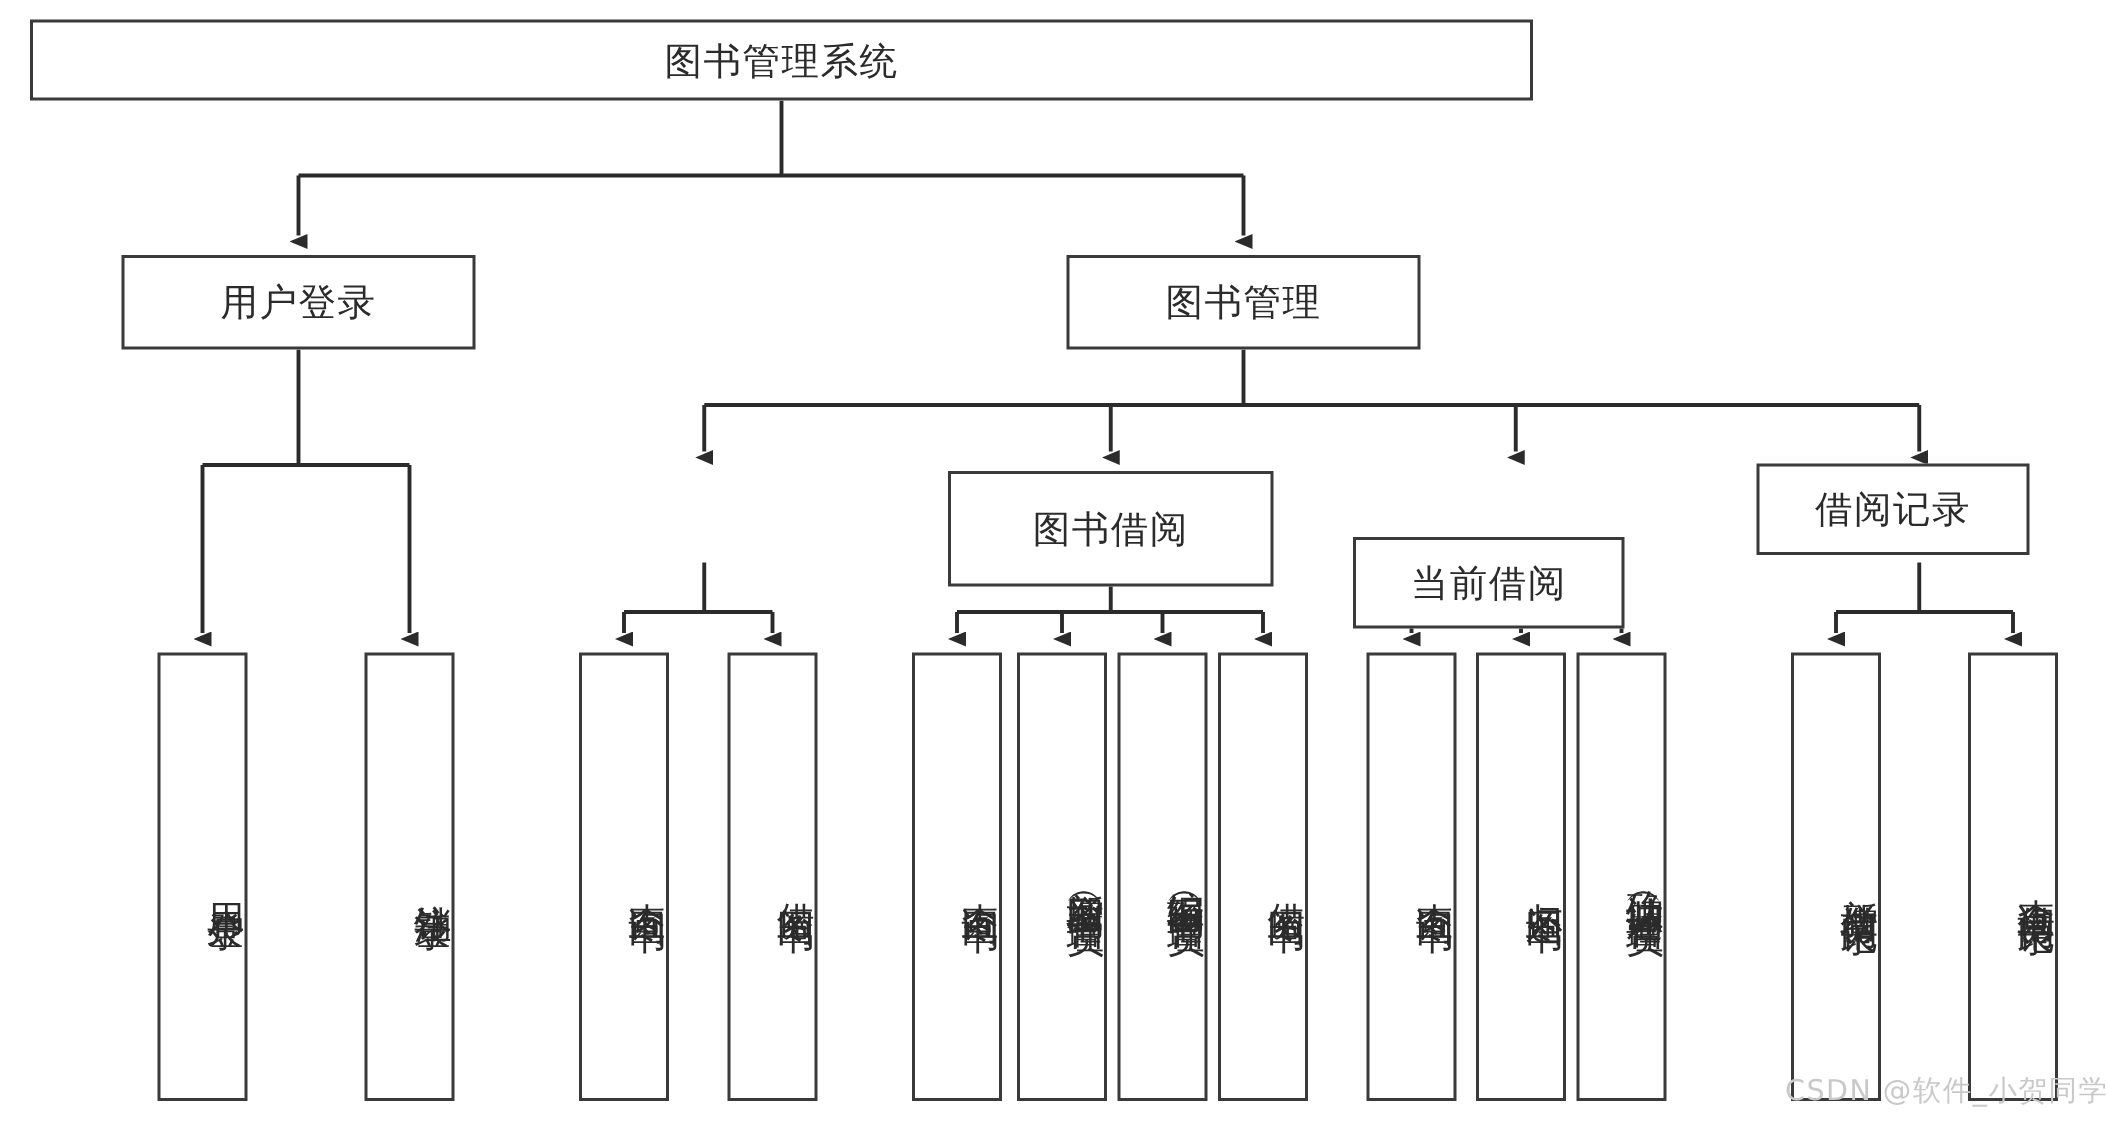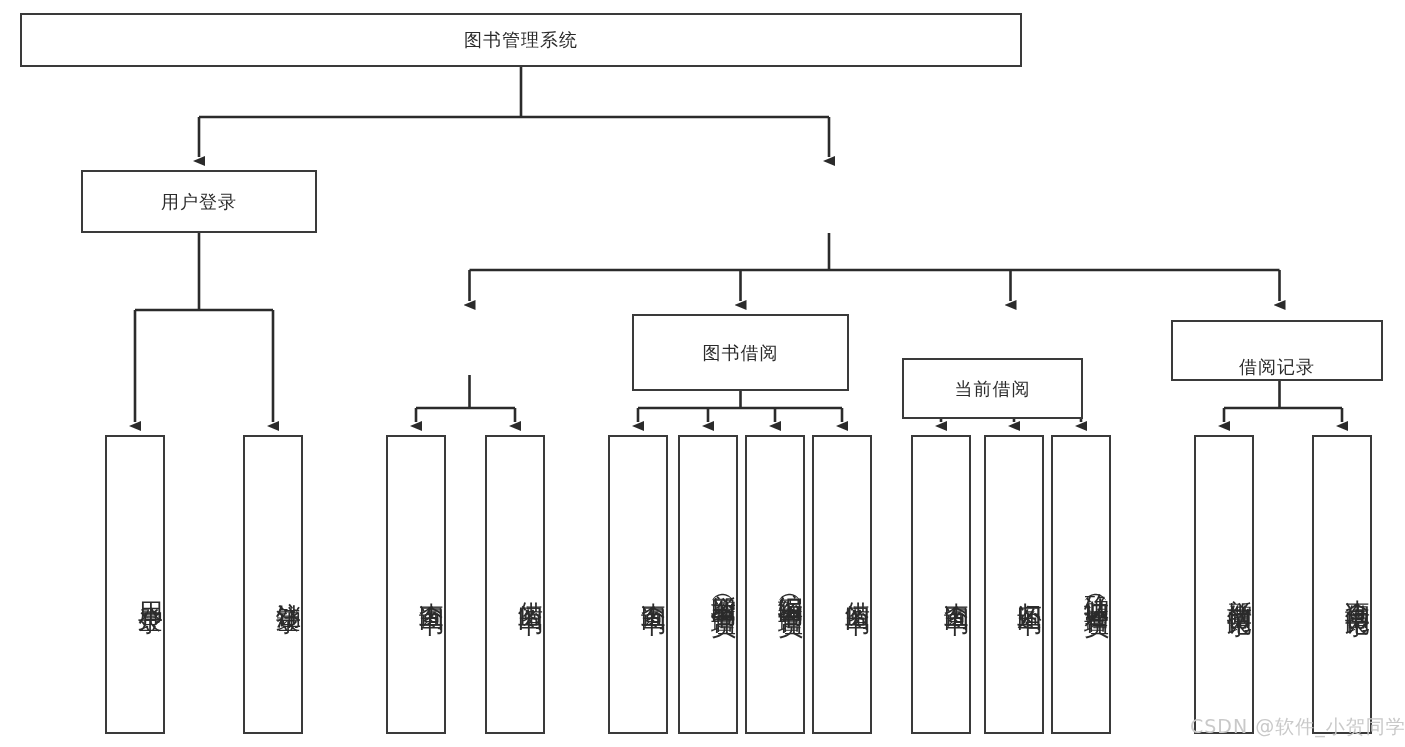--- a/index.html
+++ b/index.html
@@ -30,21 +30,21 @@
     position: absolute;
     box-sizing: border-box;
     background: #ffffff;
     border: 2px solid #3a3a3a;
     display: flex;
     align-items: center;
     justify-content: center;
     color: #2b2b2b;
   }
   .node.horiz {
-    font-size: 18px;
+    font-size: 25px;
     letter-spacing: 1px;
   }
   .node.vert {
     writing-mode: vertical-rl;
     text-orientation: upright;
     font-size: 25px;
     letter-spacing: 3px;
     align-items: flex-start;
     justify-content: center;
     padding-top: 6px;
@@ -112,28 +112,31 @@
       </g>
   </svg>
 
   <div class="node horiz" id="n-root" style="left: 20px; top: 13px; width: 1002px; height: 54px;">
     <span>图书管理系统</span>
   </div>
 
   <div class="node horiz" id="n-l2-0" style="left: 81px; top: 170px; width: 236px; height: 63px;">
     <span>用户登录</span>
   </div>
+  <div class="node horiz" id="n-l2-1" style="left: 711px; top: 170px; width: 236px; height: 63px;">
+    <span>图书管理</span>
+  </div>
 
   <div class="node horiz" id="n-l3-1" style="left: 632px; top: 314px; width: 217px; height: 77px;">
     <span>图书借阅</span>
   </div>
   <div class="node horiz" id="n-l3-2" style="left: 902px; top: 314px; width: 181px; height: 61px; margin-top: 44px;">
     <span>当前借阅</span>
   </div>
-  <div class="node horiz" id="n-l3-3" style="left: 1171px; top: 320px; width: 212px; height: 61px; align-items: flex-end;">
+  <div class="node horiz" id="n-l3-3" style="left: 1171px; top: 309px; width: 182px; height: 61px;">
     <span>借阅记录</span>
   </div>
 
   <div class="node vert" id="n-leaf-0" style="left: 105px; top: 435px; width: 60px; height: 299px;">
     <span class="vlabel">用户登录</span>
   </div>
   <div class="node vert" id="n-leaf-1" style="left: 243px; top: 435px; width: 60px; height: 299px;">
     <span class="vlabel">注销登录</span>
   </div>
   <div class="node vert" id="n-leaf-2" style="left: 386px; top: 435px; width: 60px; height: 299px;">

